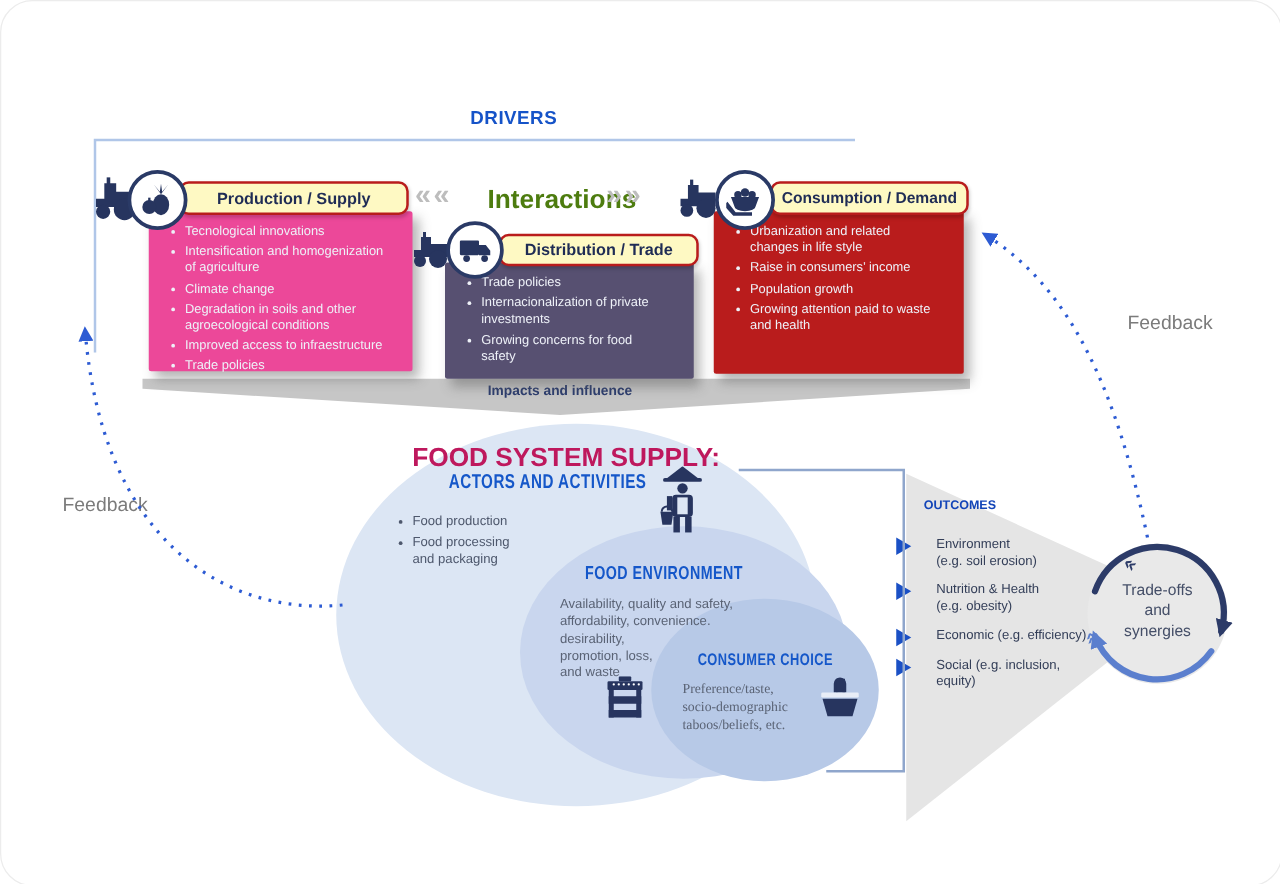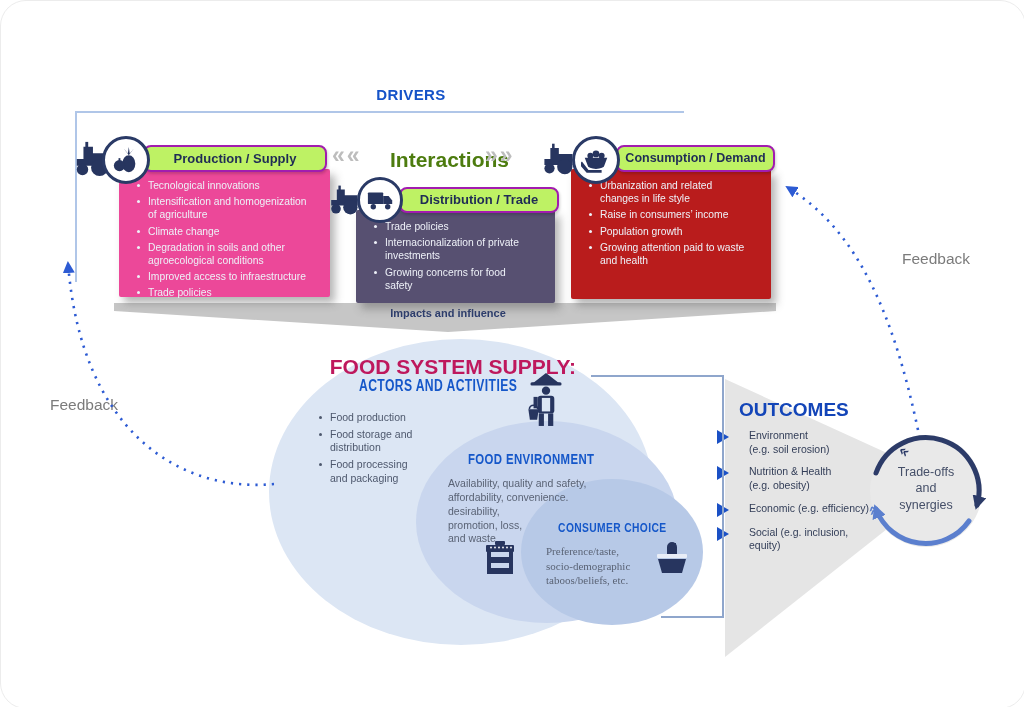--- a/index.html
+++ b/index.html
@@ -9,21 +9,21 @@
     font-family:"Liberation Sans",sans-serif;
   }
   .abs{position:absolute;}
   svg.layer{position:absolute;left:0;top:0;width:1024px;height:707px;pointer-events:none;}
   #bg-layer{z-index:0;}
   #fg-layer{z-index:8;}
 
   
   .drivers-title{left:340px;top:85px;width:140px;text-align:center;
     font-size:15px;font-weight:bold;color:#1553c8;letter-spacing:.4px;z-index:4;}
-  .pill{position:absolute;background:#bef264;border:2px solid #a21caf;border-radius:8px;
+  .pill{position:absolute;background:#fef9c3;border:2px solid #b91c1c;border-radius:8px;
     text-align:center;font-weight:bold;color:#1f2c55;z-index:5;
     box-shadow:1px 2px 3px rgba(0,0,0,.18);}
   .pill-1{left:142px;top:144px;width:180px;height:23px;font-size:13px;line-height:23px;}
   .pill-2{left:398px;top:186px;width:156px;height:22px;font-size:13px;line-height:22px;}
   .pill-3{left:615px;top:144px;width:155px;height:23px;font-size:12.5px;line-height:23px;}
   .icon-circle{position:absolute;background:#fff;border:3px solid #2a3a66;border-radius:50%;
     z-index:6;display:flex;align-items:center;justify-content:center;}
   .circ-1{left:101px;top:135px;width:42px;height:42px;}
   .circ-2{left:356px;top:176px;width:40px;height:40px;}
   .circ-3{left:571px;top:135px;width:42px;height:42px;}
@@ -66,21 +66,21 @@
   .food-list .li-text{font-size:10.5px;line-height:1.3;color:#4e586d;white-space:pre-line;}
   .fe-desc{left:447px;top:476px;width:180px;font-size:10.5px;line-height:1.32;
     color:#5a6375;white-space:pre-line;z-index:4;}
   .cc-desc{left:545px;top:543px;width:112px;font-size:11px;line-height:1.32;
     color:#5a6375;white-space:pre-line;z-index:4;font-family:Liberation Serif, serif;}
   .farmer{left:525px;top:372px;z-index:4;}
   .stall{left:484px;top:540px;z-index:4;}
   .basket{left:652px;top:537px;z-index:4;}
 
   
-  .outcomes-title{left:738px;top:398px;font-size:19px;font-weight:bold;color:#1345b8;z-index:4;}
+  .outcomes-title{left:738px;top:398px;font-size:10px;font-weight:bold;color:#1345b8;z-index:4;}
   .outcomes-list{left:716px;top:428px;width:180px;z-index:4;list-style:none;margin:0;padding:0;}
   .outcomes-list li{display:flex;gap:8px;margin-bottom:9px;}
   .outcomes-list .tri{flex:0 0 12px;width:0;height:0;margin-top:1px;
     border-left:12px solid #1a50c5;border-top:7px solid transparent;border-bottom:7px solid transparent;}
   .outcomes-list .li-text{font-size:10.5px;line-height:1.3;color:#333e58;white-space:pre-line;}
   .tradeoffs-label{left:869px;top:463px;width:112px;text-align:center;
     font-size:12.5px;line-height:1.3;color:#454f68;white-space:pre-line;z-index:7;}
 
   
   .feedback-left{left:49px;top:395px;font-size:15.5px;color:#7b7b7b;z-index:4;}
@@ -270,25 +270,20 @@
       <rect x="12" y="39" width="5" height="12"></rect>
           <rect x="21" y="39" width="5" height="12"></rect>
     </g>
       </svg>
   </div>
   <ul class="abs food-list">
 
   <li>
         <span class="dot"></span>
         <span class="li-text">Food production</span>
-      </li>
-      <li>
-        <span class="dot"></span>
-        <span class="li-text">Food storage and
-distribution</span>
       </li>
       <li>
         <span class="dot"></span>
         <span class="li-text">Food processing
 and packaging</span>
       </li>
     </ul>
 
   <div class="abs condensed-wrap fe-title"><span class="condensed">FOOD ENVIRONMENT</span></div>
   <div class="abs fe-desc">Availability, quality and safety,

